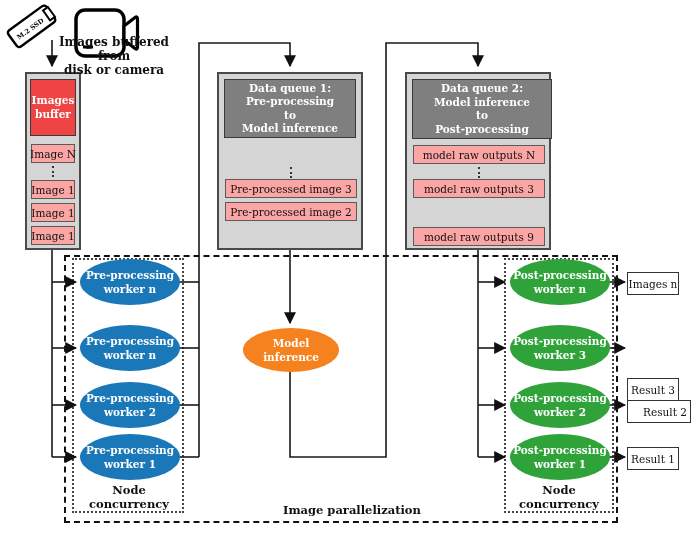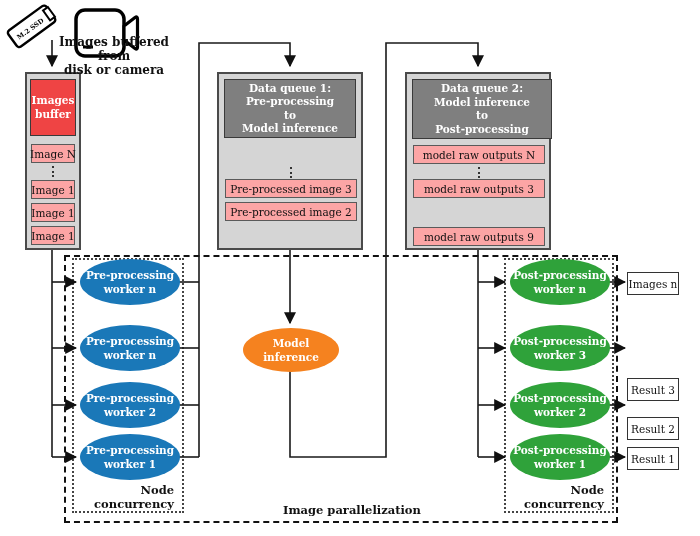--- a/index.html
+++ b/index.html
@@ -24,21 +24,21 @@
            font-size:10.5px;line-height:14px;z-index:2;}
 
   .result{position:absolute;width:50px;height:21px;background:#fff;border:1px solid #333;
           font-size:10.5px;display:flex;align-items:center;justify-content:center;z-index:2;}
 
   .dashed-outer{position:absolute;left:64px;top:255px;width:554px;height:268px;
                 border:2px dashed #111;box-sizing:border-box;z-index:0;}
   .dotted-box{position:absolute;top:258px;width:112px;height:255px;border:2px dotted #444;
               box-sizing:border-box;z-index:0;}
   .region-label{position:absolute;font-weight:bold;font-size:11.5px;line-height:13.5px;
-                text-align:right;z-index:2;white-space:nowrap;}
+                text-align:center;z-index:2;white-space:nowrap;}
 </style>
 </head>
 <body>
 
 <div id="stage">
 
   <svg class="connectors" width="700" height="536">
     <defs>
       <marker id="arr" viewBox="0 0 10 10" refX="9" refY="5" markerWidth="7.5" markerHeight="7.5" orient="auto-start-reverse">
         <path d="M0,0 L10,5 L0,10 z" fill="#111"></path>
@@ -177,16 +177,16 @@
     <div>Post-processing</div>
     <div>worker 2</div>
   </div>
   <div class="ellipse" style="left: 510px; top: 434px; width: 100px; height: 46px; background: rgb(47, 162, 58);">
     <div>Post-processing</div>
     <div>worker 1</div>
   </div>
 
   <div class="result" style="left:627px;top:272px;">Images n</div>
   <div class="result" style="left:627px;top:338px;margin-top:40px;">Result 3</div>
-  <div class="result" style="left:627px;top:417px;">Result 2</div>
+  <div class="result" style="left:627px;top:400px;padding-left:12px;">Result 2</div>
   <div class="result" style="left:627px;top:447px;">Result 1</div>
 
 </div>
 
 </body></html>

